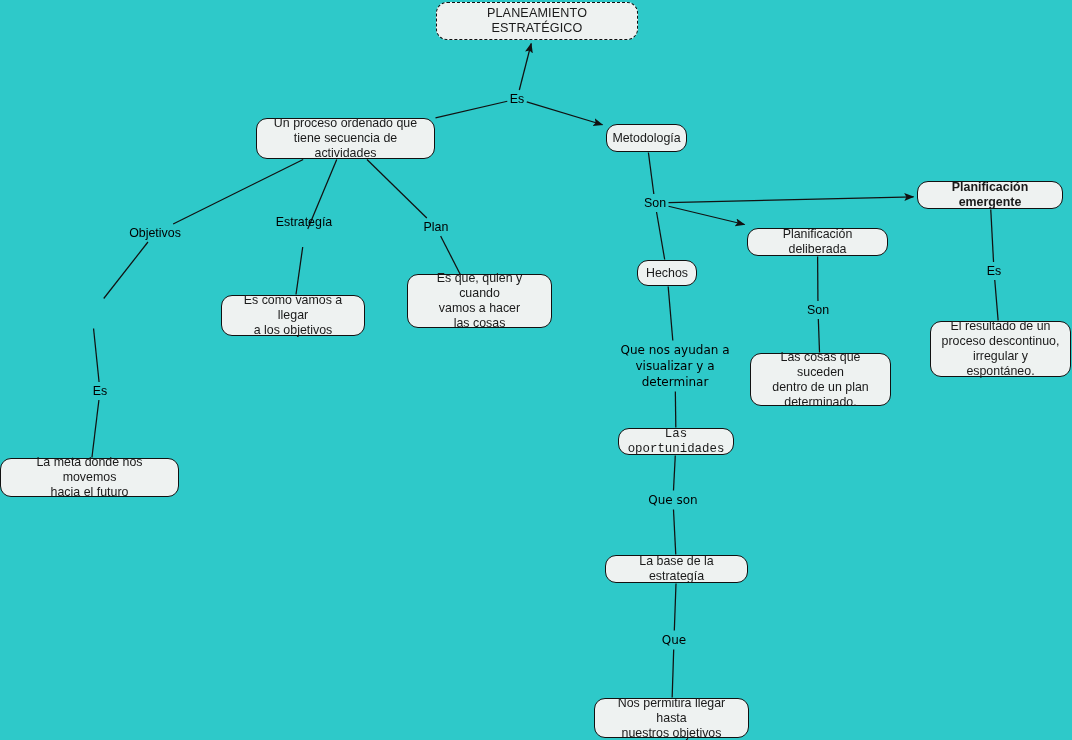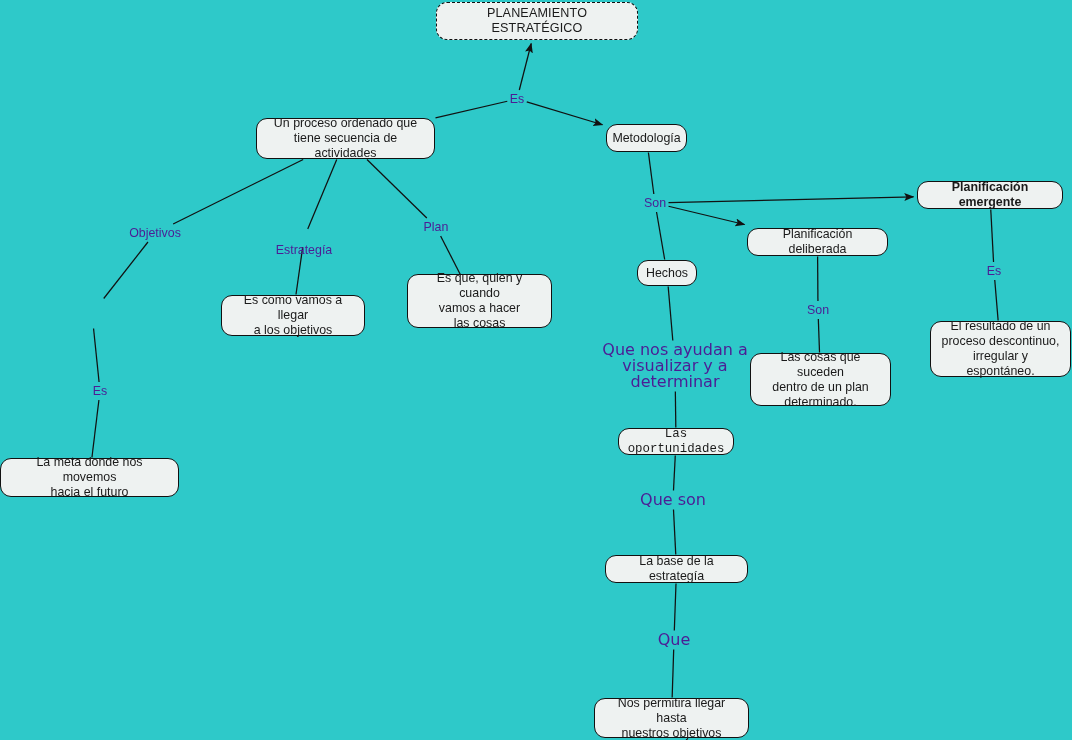--- a/index.html
+++ b/index.html
@@ -47,33 +47,33 @@
     z-index: 3;
   }
   .node.root {
     border-style: dashed;
     border-width: 1.5px;
     font-size: 12.6px;
     letter-spacing: 0.15px;
   }
   .edge-label {
     position: absolute;
-    color: #4c1d95;
+    color: #000000;
     font-family: "Liberation Sans", sans-serif;
     font-size: 12.4px;
     line-height: 15px;
     text-align: center;
     white-space: pre-line;
     z-index: 4;
     transform: translate(-50%, -50%);
     padding: 0 1px;
   }
   .edge-label.alt {
     font-family: "DejaVu Sans", sans-serif;
-    font-size: 16px;
+    font-size: 12px;
     line-height: 16px;
   }
 </style>
 </head>
 <body>
 
 <div id="canvas">
   <svg id="edges" viewBox="0 0 1072 740" width="1072" height="740" xmlns="http://www.w3.org/2000/svg">
     <defs>
       <marker id="arrowhead" markerWidth="9" markerHeight="9" refX="7.4" refY="3.2" orient="auto" markerUnits="strokeWidth">
@@ -127,21 +127,21 @@
 dentro de un plan
 determinado.</span></div>
     <div class="node" style="left: 618px; top: 428px; width: 116px; height: 27px; font-family: Liberation Mono, monospace;"><span>Las oportunidades</span></div>
     <div class="node" style="left: 0px; top: 458px; width: 179px; height: 39px; justify-content: center;"><span>La meta donde nos movemos
 hacia el futuro</span></div>
     <div class="node" style="left: 605px; top: 555px; width: 143px; height: 28px;"><span>La base de la estrategía</span></div>
     <div class="node" style="left: 594px; top: 698px; width: 155px; height: 40px;"><span>Nos permitira llegar hasta
 nuestros objetivos</span></div>
     <div class="edge-label" style="left: 517px; top: 99px;">Es</div>
     <div class="edge-label" style="left: 155px; top: 233px;">Objetivos</div>
-    <div class="edge-label" style="left: 304px; top: 250px;">Estrategía</div>
+    <div class="edge-label" style="left: 304px; top: 222px;">Estrategía</div>
     <div class="edge-label" style="left: 436px; top: 227px;">Plan</div>
     <div class="edge-label" style="left: 655px; top: 203px;">Son</div>
     <div class="edge-label" style="left: 994px; top: 271px;">Es</div>
     <div class="edge-label" style="left: 818px; top: 310px;">Son</div>
     <div class="edge-label" style="left: 100px; top: 391px;">Es</div>
     <div class="edge-label alt" style="left: 675px; top: 366px;">Que nos ayudan a
 visualizar y a
 determinar</div>
     <div class="edge-label alt" style="left: 673px; top: 500px;">Que son</div>
     <div class="edge-label alt" style="left: 674px; top: 640px;">Que</div>

